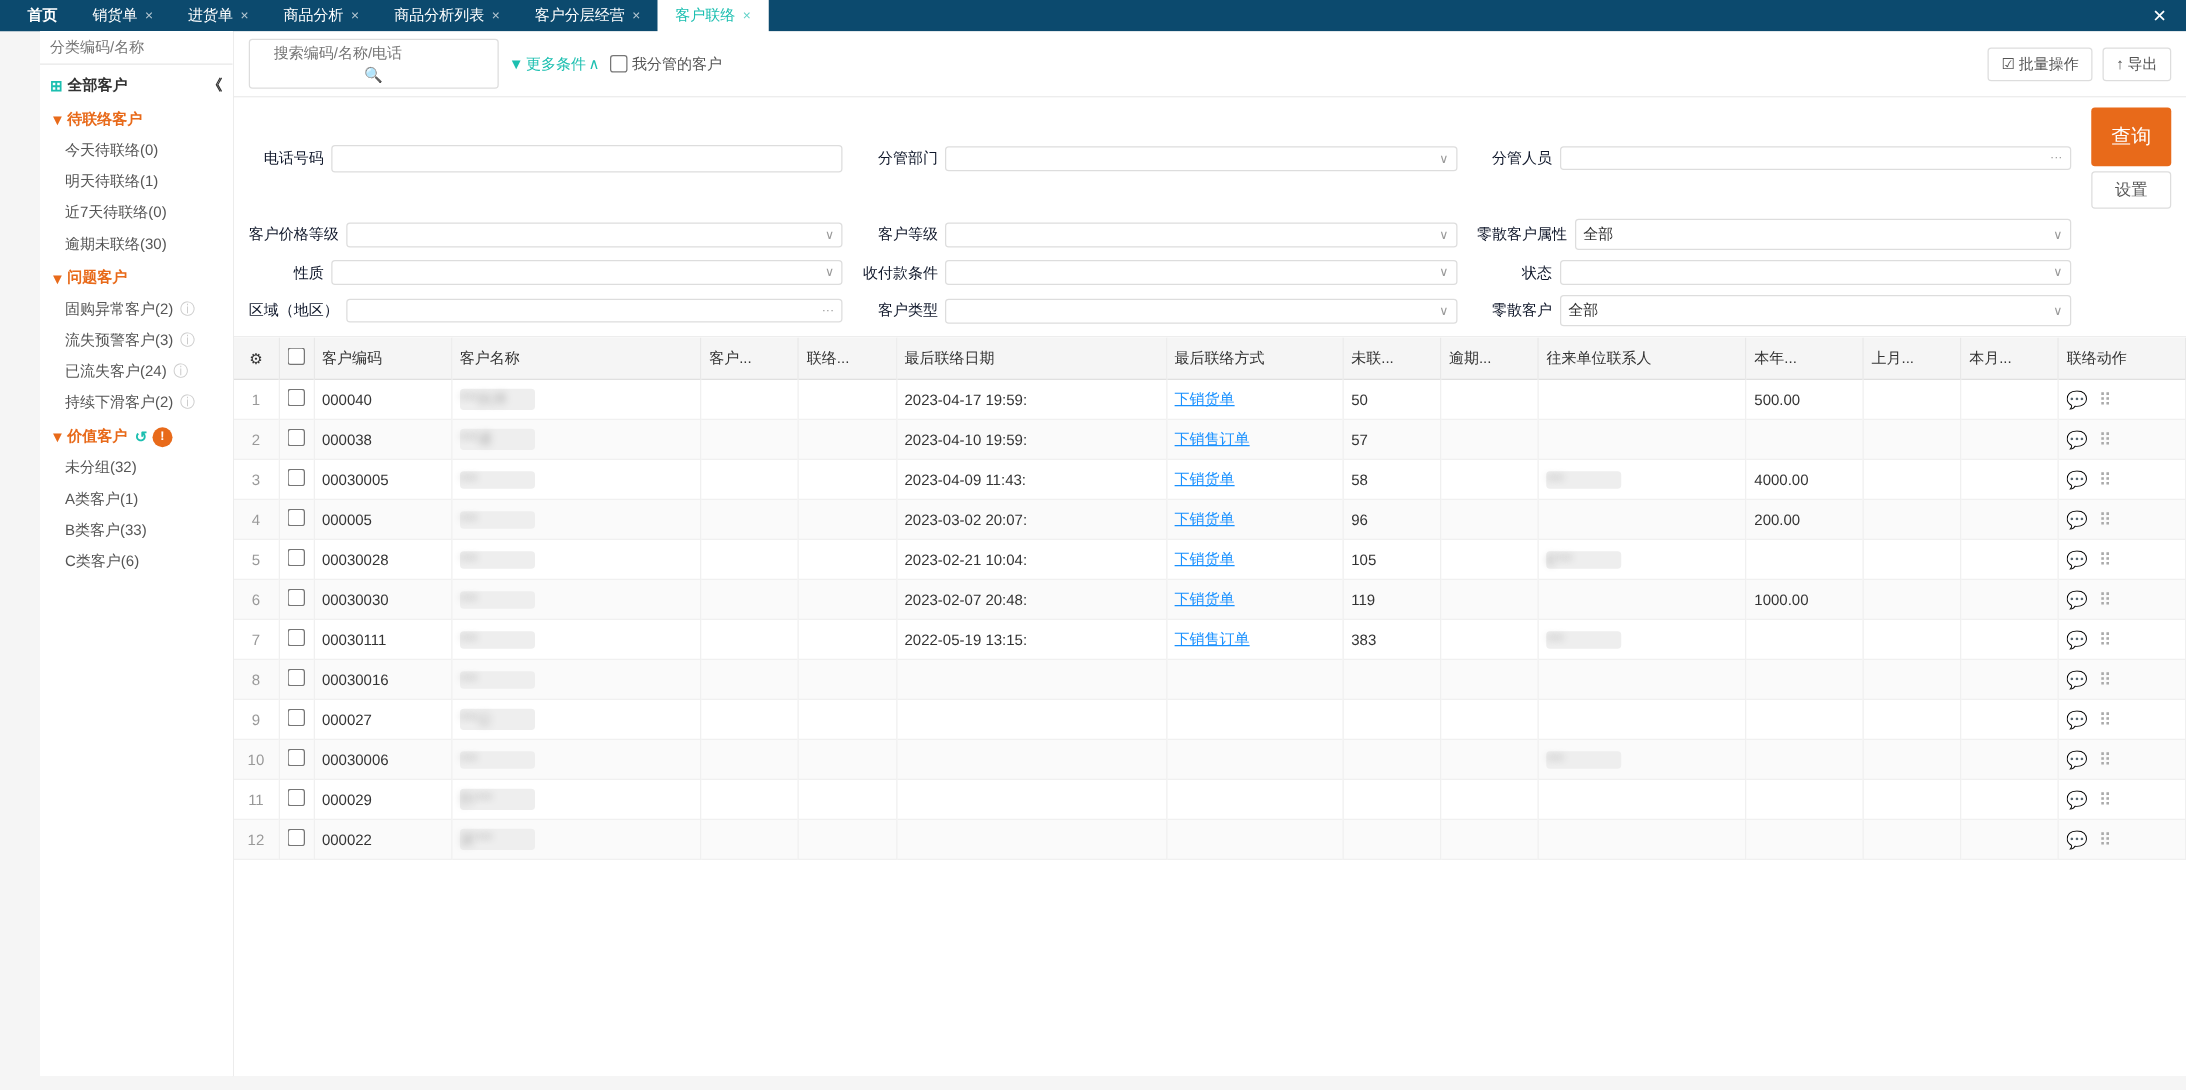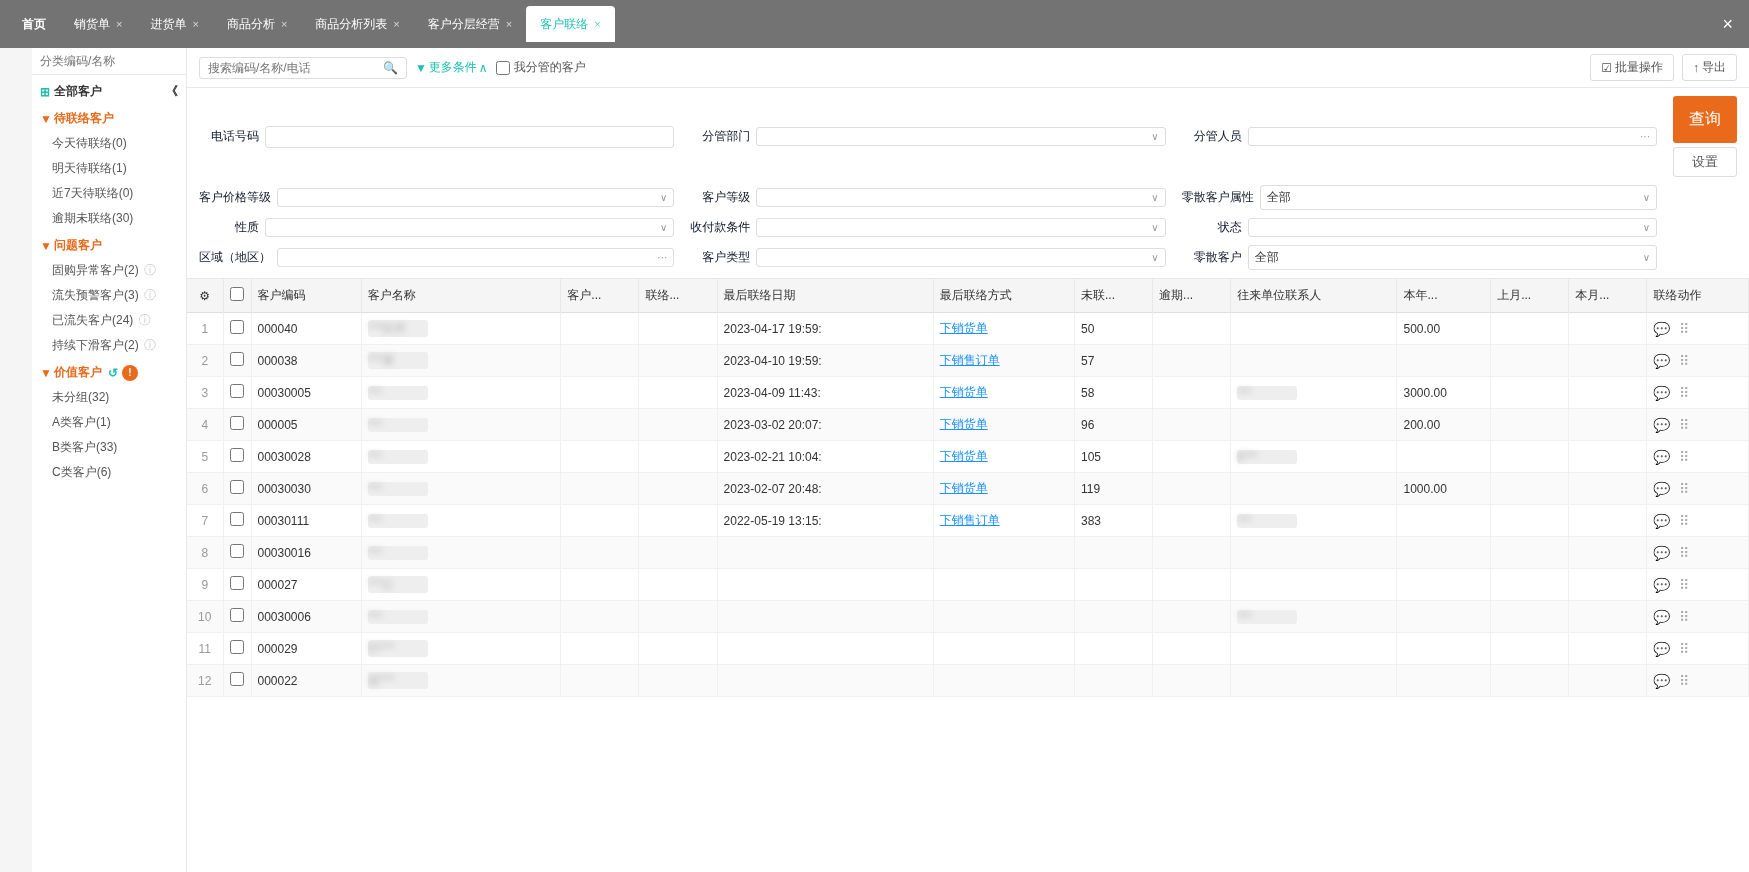--- a/index.html
+++ b/index.html
@@ -1,20 +1,20 @@
 <!DOCTYPE html>
 <html><head>
   <meta charset="utf-8">
   <style>
     * { box-sizing: border-box; margin: 0; padding: 0; font-family: 'Microsoft YaHei', Arial, sans-serif; font-size: 12px; }
     body { background: #f5f5f5; overflow: hidden; width: 1749px; height: 872px; }
 
     
     .top-nav {
-      display: flex; align-items: center; background: #737373; height: 48px;
+      display: flex; align-items: center; background: #0c4a6e; height: 25px;
       padding: 0 8px; gap: 0;
     }
     .nav-tab {
       display: flex; align-items: center; height: 36px; padding: 0 14px;
       color: #fff; cursor: pointer; white-space: nowrap; font-size: 13px;
       gap: 4px; position: relative;
     }
     .nav-tab.home { font-weight: bold; }
     .nav-tab.active {
       background: #fff; color: #1cbfb0; border-radius: 4px 4px 0 0;
@@ -56,21 +56,21 @@
       flex: 1; display: flex; flex-direction: column; overflow: hidden;
     }
 
     
     .filter-bar {
       background: #fff; padding: 6px 12px; border-bottom: 1px solid #e8e8e8;
       display: flex; align-items: center; gap: 8px;
     }
     .filter-search {
       display: flex; align-items: center; border: 1px solid #ddd; border-radius: 3px;
-      padding: 3px 8px; gap: 15px; min-width: 200px;
+      padding: 3px 8px; gap: 4px; min-width: 200px; flex-direction: column;
     }
     .filter-search input { border: none; outline: none; font-size: 12px; color: #999; width: 160px; }
     .filter-more { color: #1cbfb0; cursor: pointer; display: flex; align-items: center; gap: 2px; }
     .filter-checkbox { display: flex; align-items: center; gap: 4px; color: #555; cursor: pointer; }
     .filter-spacer { flex: 1; }
     .btn-batch { border: 1px solid #ddd; background: #fff; padding: 4px 10px; cursor: pointer; border-radius: 3px; color: #555; display: flex; align-items: center; gap: 3px; }
     .btn-export { border: 1px solid #ddd; background: #fff; padding: 4px 10px; cursor: pointer; border-radius: 3px; color: #555; display: flex; align-items: center; gap: 3px; }
 
     
     .advanced-filter {
@@ -446,21 +446,21 @@
               <td class="cb"><input type="checkbox" class="checkbox-input" style=""></td>
               <td>00030005</td>
               <td><span class="blurred">***</span></td>
               <td></td>
               <td></td>
               <td>2023-04-09 11:43:</td>
               <td><span class="link-text">下销货单</span></td>
               <td>58</td>
               <td></td>
               <td><span class="blurred">***</span></td>
-              <td>3000.00</td>
+              <td>4000.00</td>
               <td></td>
               <td></td>
               <td>
                 <div class="action-icons">
                   <span title="联络">💬</span>
                   <span>⠿</span>
                 </div>
               </td>
             </tr>
             <tr style="background: rgb(250, 250, 250);">

